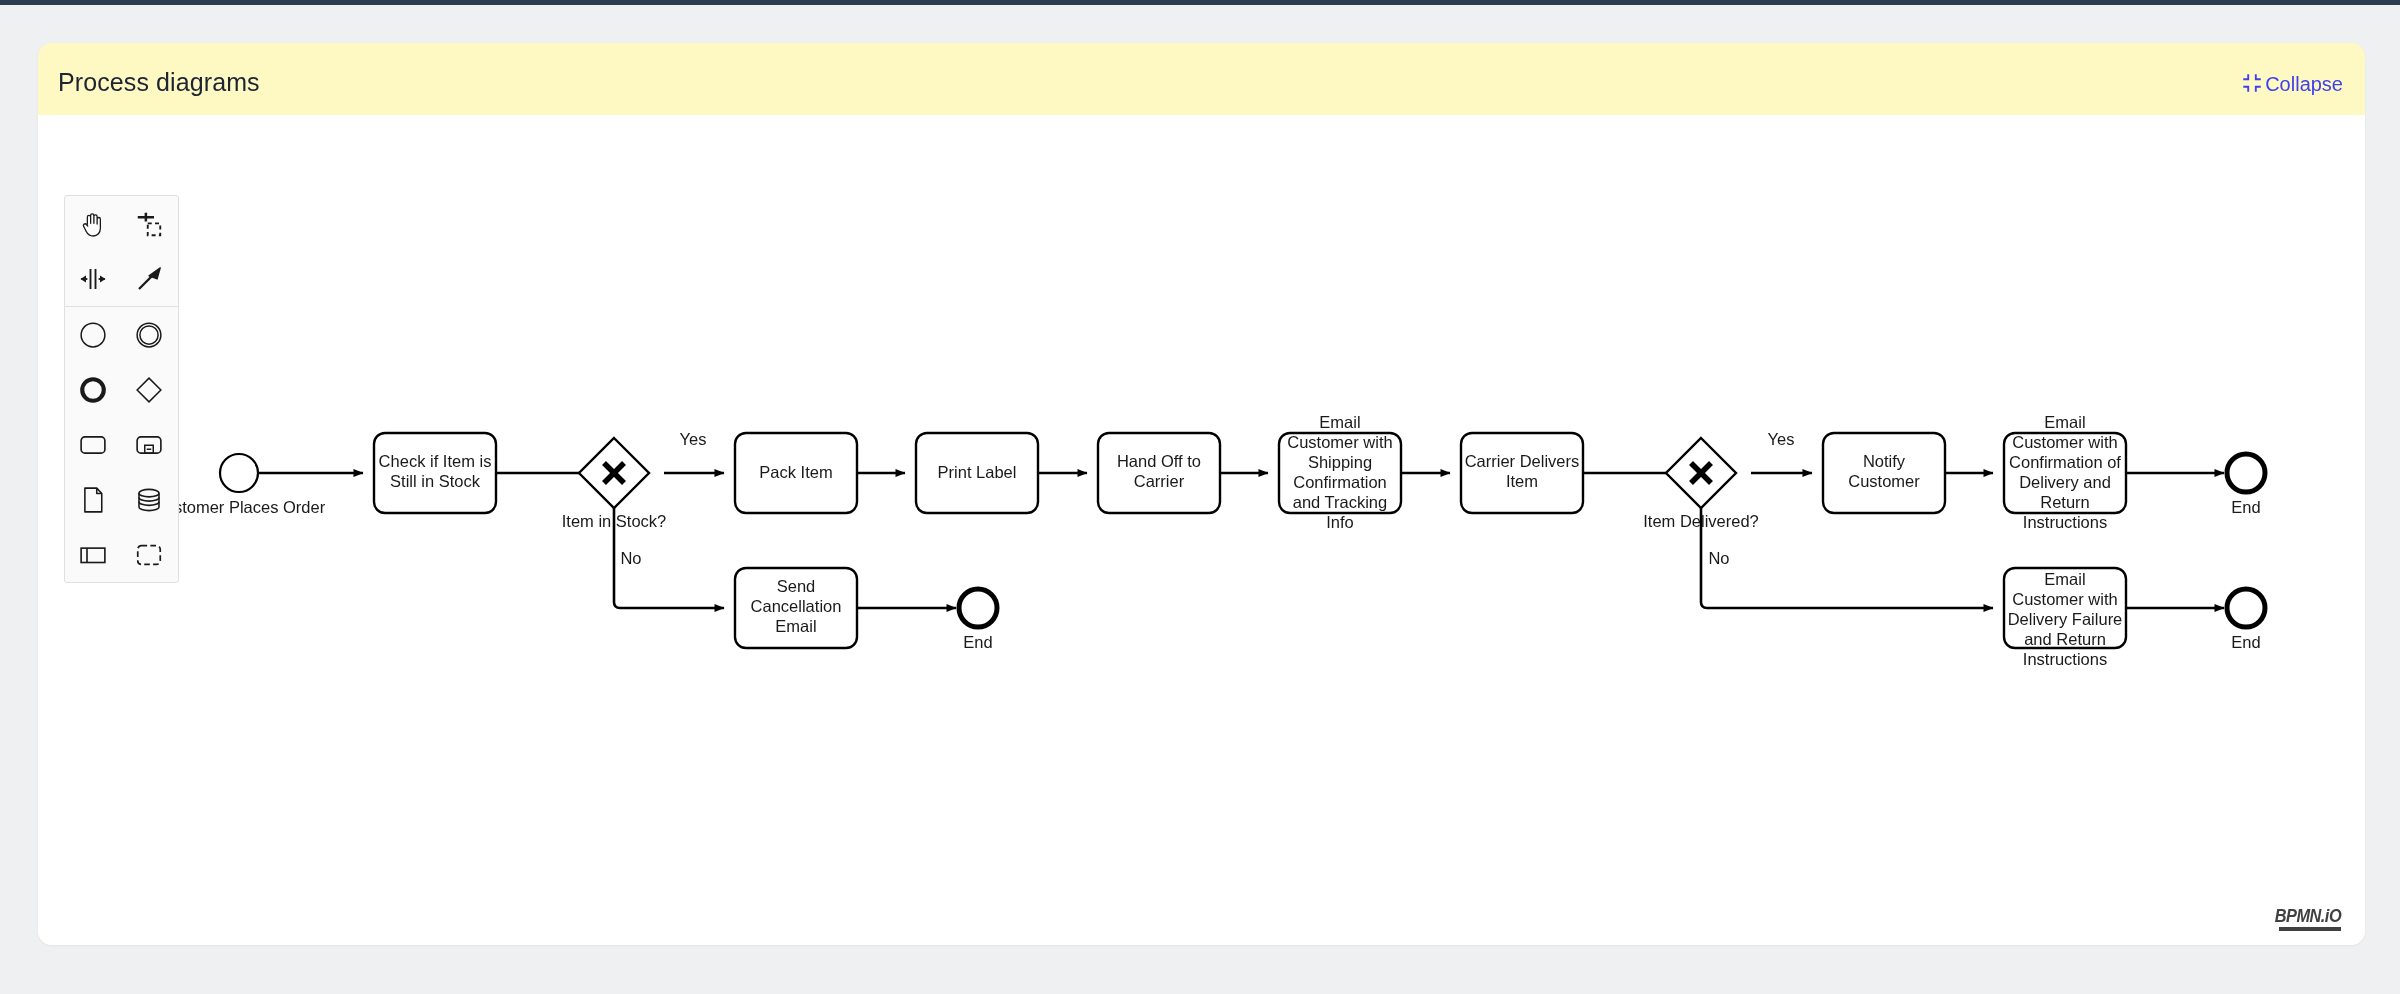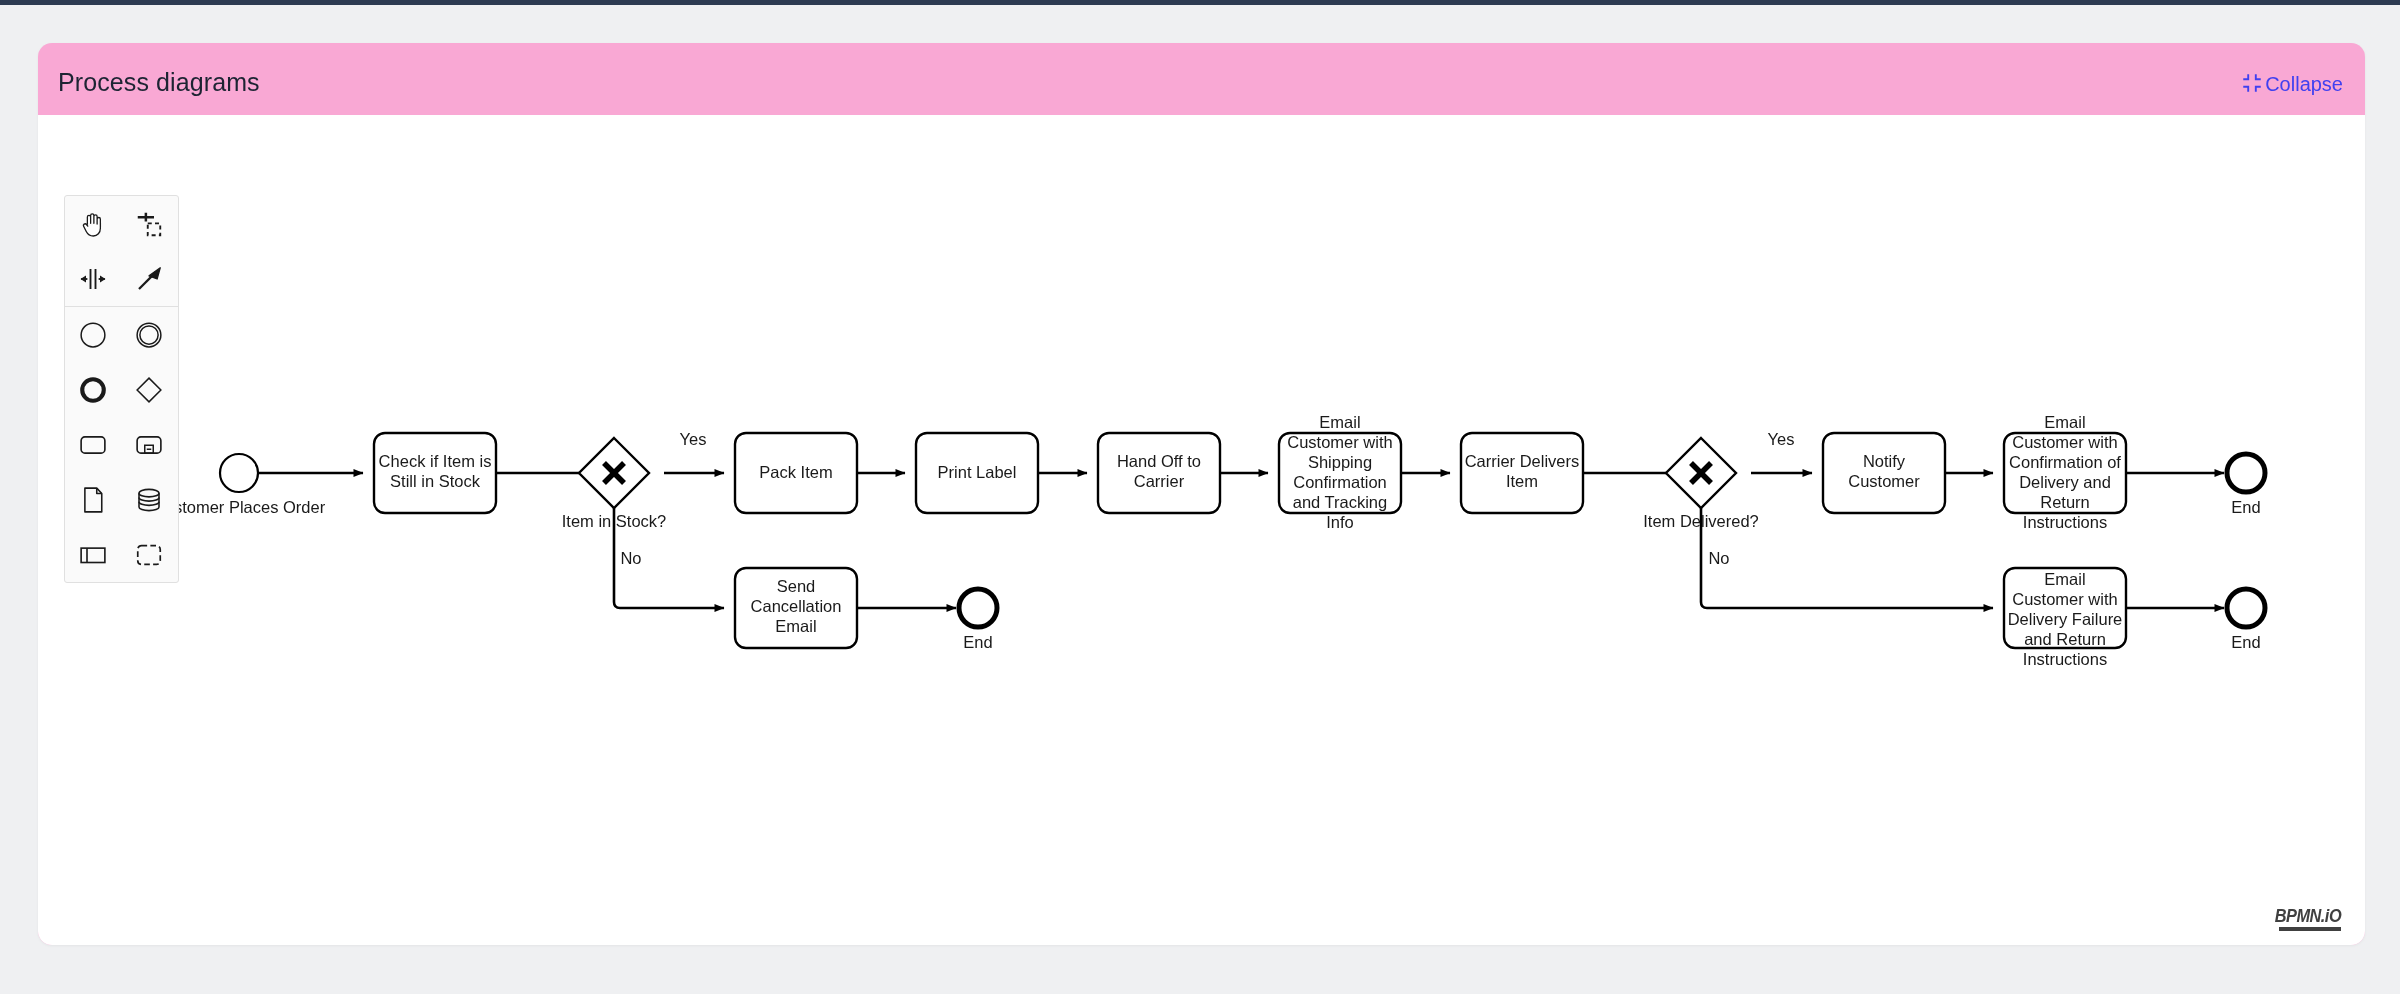--- a/index.html
+++ b/index.html
@@ -32,21 +32,21 @@
     background: #eff0f2;
   }
 
   
   #card {
     position: absolute;
     left: 38px;
     top: 43px;
     width: 2327px;
     height: 902px;
-    background: #f9a8d4;
+    background: #fef9c3;
     border-radius: 14px;
     box-shadow: 0 1px 3px rgba(0,0,0,0.05);
     overflow: hidden;
   }
 
   #card-title {
     position: absolute;
     left: 20px;
     top: 25px;
     font-size: 25px;

